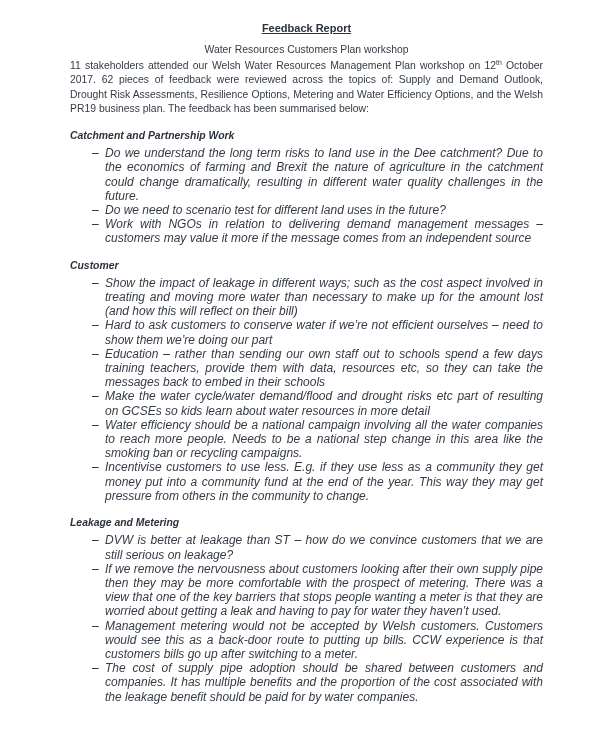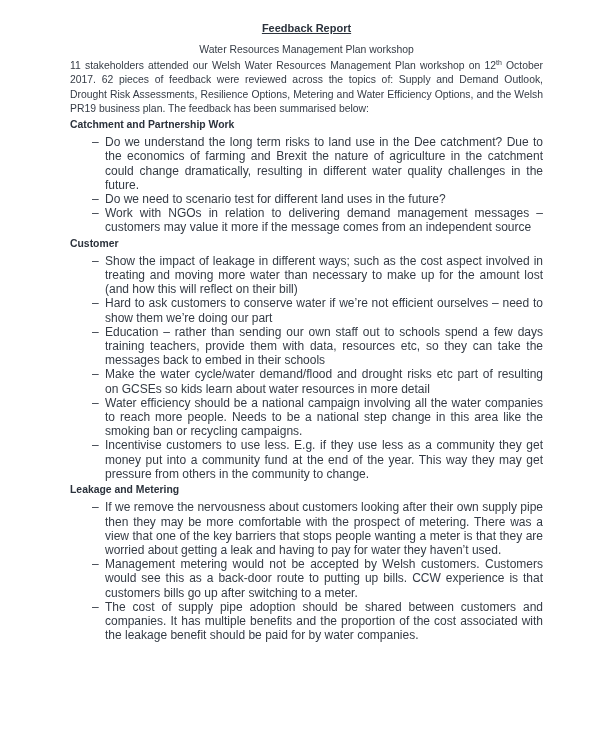--- a/index.html
+++ b/index.html
@@ -39,21 +39,22 @@
     margin: 2px 0 0 0;
     font-size: 10.4px;
     line-height: 14.2px;
     text-align: justify;
   }
   .intro sup {
     font-size: 7px;
     line-height: 0;
   }
   .section {
-    margin-top: 2px;
+    margin-top: 13px;
+    font-style: italic;
   }
   .section-heading {
     margin: 0;
     font-size: 10.4px;
     font-weight: bold;
     line-height: 14.2px;
     color: #2b323c;
   }
   .bullet-list {
     list-style: none;
@@ -74,21 +75,21 @@
     top: 0;
   }
 </style>
 </head>
 <body>
 
 <div class="page">
 
   <div class="doc-title">Feedback Report</div>
 
-  <div class="doc-subtitle">Water Resources Management Plan workshop</div>
+  <div class="doc-subtitle">Water Resources Customers Plan workshop</div>
 
   <p class="intro"><span>11 stakeholders attended our Welsh Water Resources Management Plan workshop on 12</span><sup>th</sup><span> October 2017. 62 pieces of feedback were reviewed across the topics of: Supply and Demand Outlook, Drought Risk Assessments, Resilience Options, Metering and Water Efficiency Options, and the Welsh PR19 business plan. The feedback has been summarised below:</span></p>
 
   <div class="section">
     <h2 class="section-heading">Catchment and Partnership Work</h2>
     <ul class="bullet-list">
       <li>Do we understand the long term risks to land use in the Dee catchment? Due to the economics of farming and Brexit the nature of agriculture in the catchment could change dramatically, resulting in different water quality challenges in the future.</li>
       <li>Do we need to scenario test for different land uses in the future?</li>
       <li>Work with NGOs in relation to delivering demand management messages – customers may value it more if the message comes from an independent source</li>
     </ul>
@@ -102,19 +103,20 @@
       <li>Education – rather than sending our own staff out to schools spend a few days training teachers, provide them with data, resources etc, so they can take the messages back to embed in their schools</li>
       <li>Make the water cycle/water demand/flood and drought risks etc part of resulting on GCSEs so kids learn about water resources in more detail</li>
       <li>Water efficiency should be a national campaign involving all the water companies to reach more people. Needs to be a national step change in this area like the smoking ban or recycling campaigns.</li>
       <li>Incentivise customers to use less. E.g. if they use less as a community they get money put into a community fund at the end of the year. This way they may get pressure from others in the community to change.</li>
     </ul>
   </div>
 
   <div class="section">
     <h2 class="section-heading">Leakage and Metering</h2>
     <ul class="bullet-list">
+      <li>DVW is better at leakage than ST – how do we convince customers that we are still serious on leakage?</li>
       <li>If we remove the nervousness about customers looking after their own supply pipe then they may be more comfortable with the prospect of metering. There was a view that one of the key barriers that stops people wanting a meter is that they are worried about getting a leak and having to pay for water they haven’t used.</li>
       <li>Management metering would not be accepted by Welsh customers. Customers would see this as a back-door route to putting up bills. CCW experience is that customers bills go up after switching to a meter.</li>
       <li>The cost of supply pipe adoption should be shared between customers and companies. It has multiple benefits and the proportion of the cost associated with the leakage benefit should be paid for by water companies.</li>
     </ul>
   </div>
 
 </div>
 
 </body></html>

